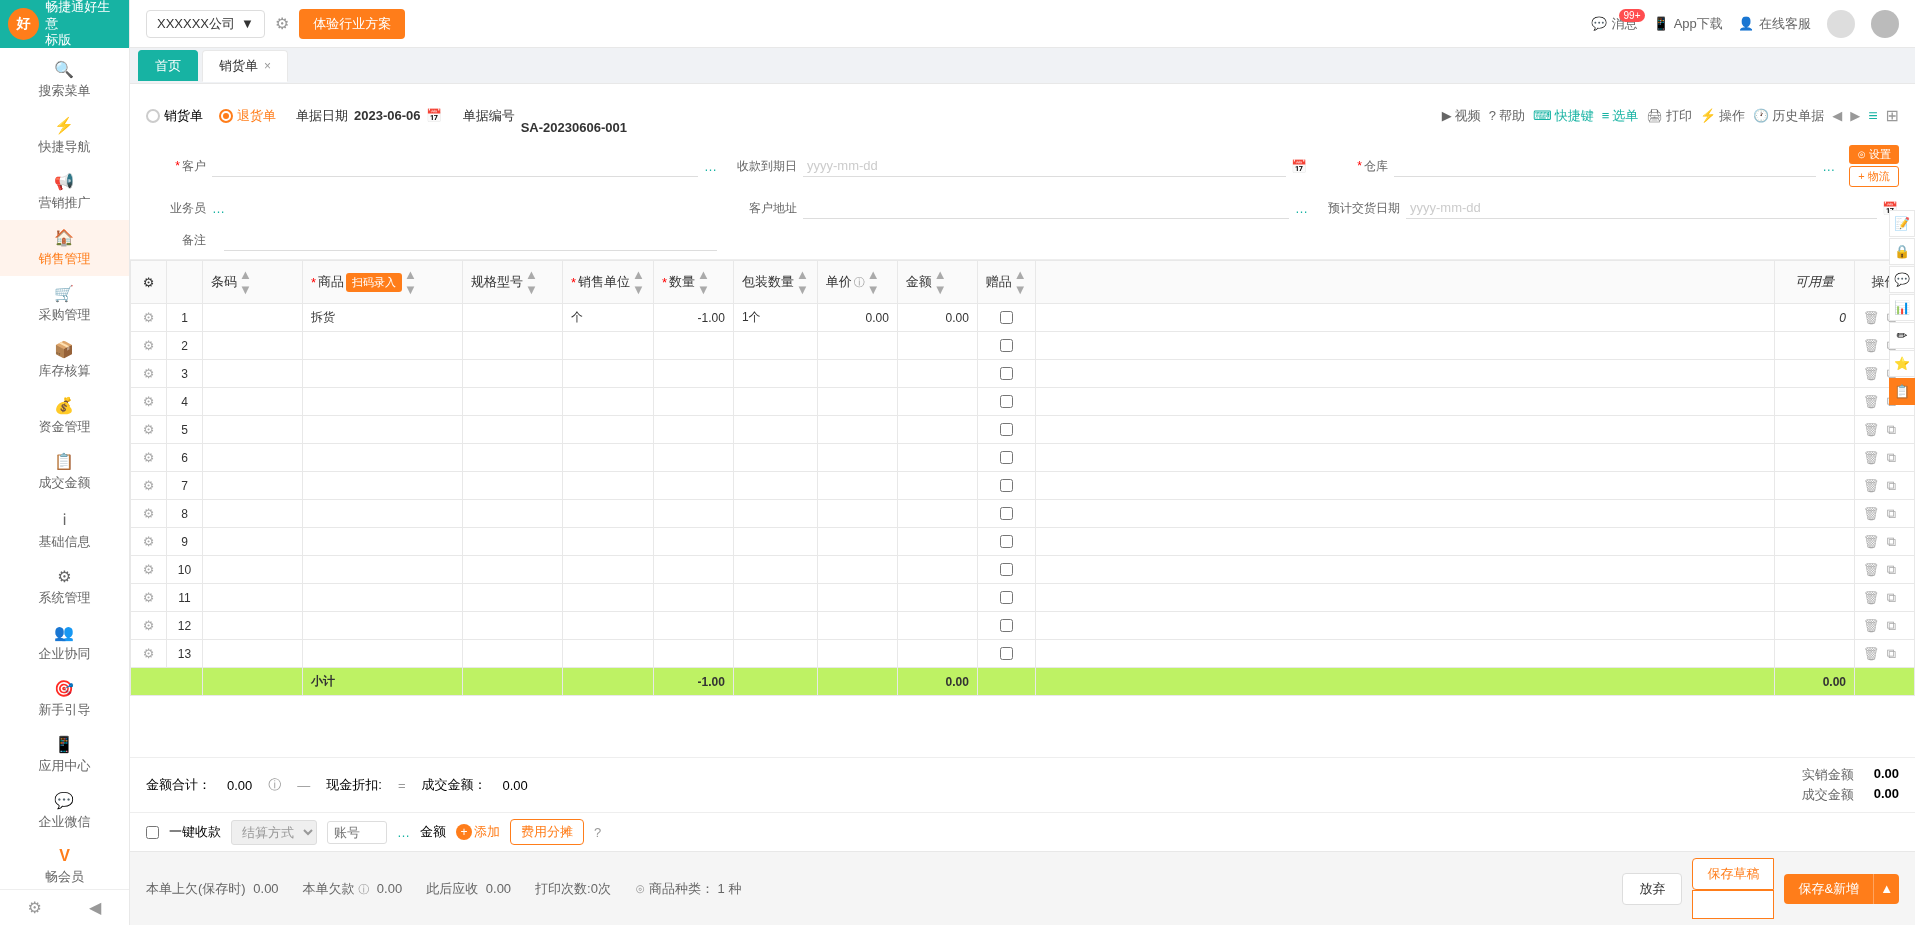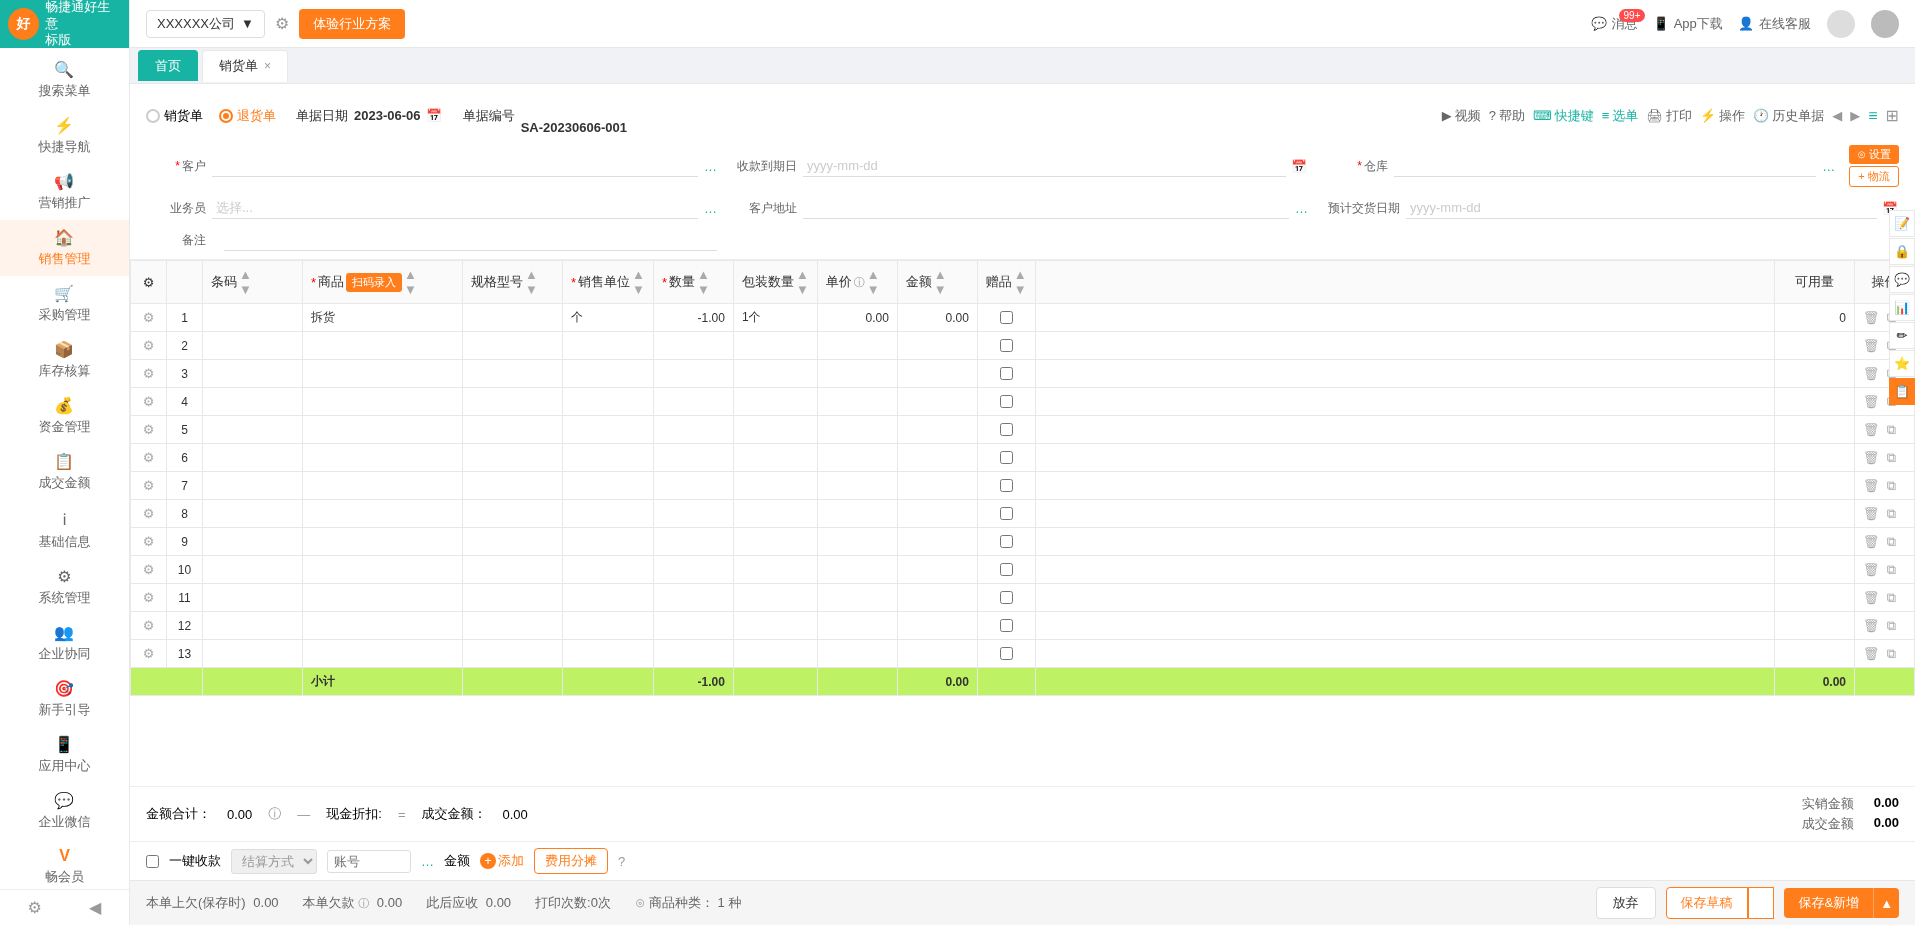--- a/index.html
+++ b/index.html
@@ -62,21 +62,21 @@
     .data-table th { background: #fafafa; border: 1px solid #e8e8e8; padding: 6px 8px; font-weight: normal; color: #333; white-space: nowrap; font-size: 12px; }
     .data-table td { border: 1px solid #e8e8e8; padding: 4px 8px; color: #333; font-size: 12px; height: 28px; }
     .row-num { color: #999; text-align: center; }
     .cell-red { color: #ff4d4f; }
     .cell-checkbox { display: flex; justify-content: center; }
     .scan-btn { background: #ff7d1a; color: white; border: none; padding: 2px 6px; border-radius: 3px; font-size: 11px; cursor: pointer; }
     .subtotal-row td { background: #bef264; font-weight: bold; }
     .btn-discard { border: 1px solid #ddd; background: #fff; padding: 6px 16px; border-radius: 4px; cursor: pointer; color: #333; }
     .btn-save-draft { border: 1px solid #ff7d1a; background: #fff; color: #ff7d1a; padding: 6px 14px; border-radius: 4px; cursor: pointer; display: flex; align-items: center; gap: 4px; }
     .btn-save-new { background: #ff7d1a; color: white; border: none; padding: 6px 14px; border-radius: 4px; cursor: pointer; display: flex; align-items: center; gap: 4px; }
-    .btn-group { display: flex; }
+    .btn-group { display: flex; flex-direction: column; }
     .btn-group .btn-save-draft { border-radius: 4px 0 0 4px; }
     .btn-group .divider { background: #ff7d1a; color: white; border: none; padding: 6px 6px; border-left: 1px solid rgba(255,255,255,0.3); cursor: pointer; border-radius: 0; }
     .btn-group-new { display: flex; }
     .btn-group-new .btn-save-new { border-radius: 4px 0 0 4px; }
     .btn-group-new .divider { background: #ff7d1a; color: white; border: none; padding: 6px 6px; border-left: 1px solid rgba(255,255,255,0.3); cursor: pointer; border-radius: 0 4px 4px 0; }
     
     .footer-wrapper { background: #fff; }
     
     .calc-area { display: flex; align-items: center; gap: 16px; padding: 8px 16px; border-top: 1px solid #eee; }
     
@@ -97,21 +97,21 @@
     .col-num { width: 36px; text-align: center; }
     .col-barcode { width: 100px; }
     .col-goods { width: 160px; }
     .col-spec { width: 100px; }
     .col-unit { width: 80px; }
     .col-qty { width: 80px; }
     .col-pkgqty { width: 80px; }
     .col-price { width: 80px; }
     .col-amount { width: 80px; }
     .col-gift { width: 50px; }
-    .col-available { width: 80px; }
+    .col-available { width: 80px; font-style: italic; }
     .col-op { width: 60px; }
     
     .table-header-row { display: flex; align-items: center; gap: 2px; }
     .sort-arrows { display: flex; flex-direction: column; font-size: 8px; color: #aaa; }
   </style>
 </head>
 <body>
 
 <div class="sidebar">
   <div class="sidebar-logo">
@@ -310,21 +310,20 @@
           <input class="field-input" style="flex: 1 1 0%;">
           <span class="field-dots teal-text">…</span>
           <div style="display:flex;flex-direction:column;gap:2px;margin-left:8px;">
             <button style="background:#ff7d1a;color:white;border:none;padding:2px 8px;border-radius:3px;font-size:11px;cursor:pointer;">⊙ 设置</button>
             <button style="border:1px solid #ff7d1a;color:#ff7d1a;background:white;padding:2px 8px;border-radius:3px;font-size:11px;cursor:pointer;">+ 物流</button>
           </div>
         </div>
 
         <div class="field-row">
           <span class="field-label">业务员</span>
-          <input class="field-input" style="flex: 1 1 0%;" placeholder="选择...">
           <span class="field-dots teal-text">…</span>
         </div>
 
         <div class="field-row">
           <span class="field-label">客户地址</span>
           <input class="field-input" style="flex: 1 1 0%;">
           <span class="field-dots teal-text">…</span>
         </div>
 
         <div class="field-row">
@@ -784,21 +783,21 @@
           </div>
         </div>
       </div>
 
       <div class="pay-area">
         <input type="checkbox" style="">
         <span>一键收款</span>
         <select style="border:1px solid #ddd;padding:3px 6px;border-radius:3px;color:#999;">
           <option>结算方式</option>
         </select>
-        <input type="text" style="border: 1px solid rgb(221, 221, 221); padding: 3px 6px; border-radius: 3px; width: 84px;" placeholder="账号">
+        <input type="text" style="border: 1px solid rgb(221, 221, 221); padding: 3px 6px; border-radius: 3px; width: 60px;" placeholder="账号">
         <span style="color:#17b3a3;cursor:pointer;">…</span>
         <span>金额</span>
         <div class="add-btn">
           <span style="background:#ff7d1a;color:white;border-radius:50%;width:16px;height:16px;display:inline-flex;align-items:center;justify-content:center;font-size:12px;">+</span>
           <span>添加</span>
         </div>
         <button class="fee-btn">费用分摊</button>
         <span class="help-icon">?</span>
       </div>
 

